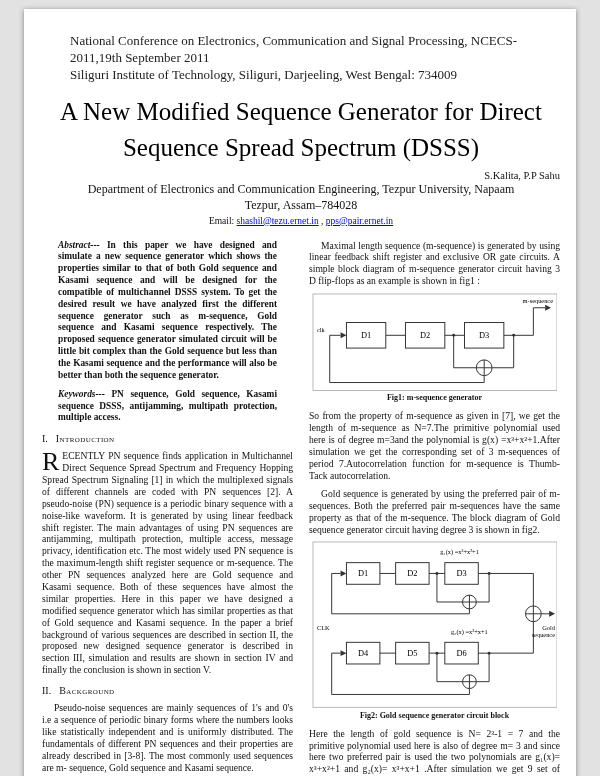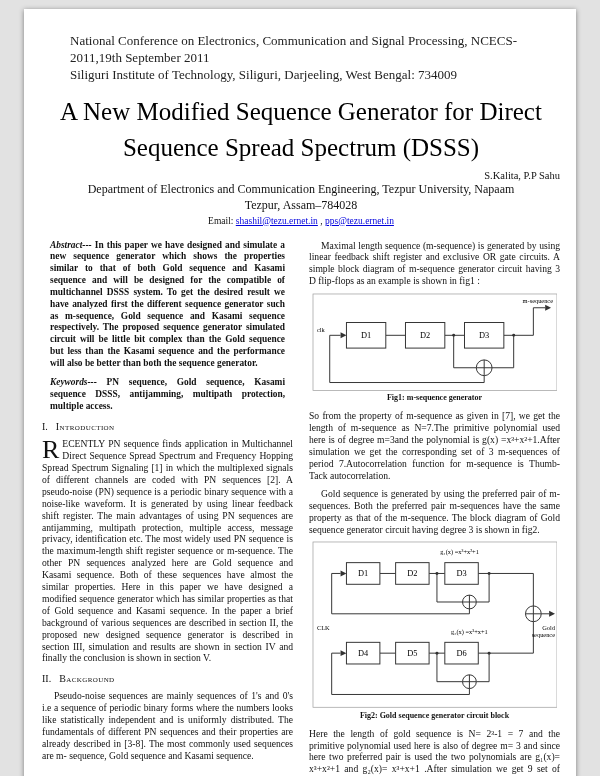--- a/index.html
+++ b/index.html
@@ -21,21 +21,21 @@
   .conf-header { font-size:13px; line-height:1.3; margin-left:28px; color:#222; }
   .title { font-weight:normal; font-size:25px; text-align:center; margin:10px 0 4px; line-height:1.45; color:#000; }
   .authors { text-align:right; font-size:10.5px; margin-top:4px; }
   .affil { text-align:center; font-size:12px; line-height:1.35; }
   .email-line { text-align:center; font-size:9.5px; margin-top:2px; }
   .email { color:#0000dd; }
   .columns { display:flex; gap:16px; margin-top:14px; }
   .col { flex:1; min-width:0; }
   .body-p { font-size:9.6px; line-height:1.24; text-align:justify; margin:0 0 6px; }
   .indent { text-indent:12px; }
-  .abstract, .keywords { font-size:9.4px; line-height:1.26; text-align:justify; font-weight:bold; margin:0 8px 7px; }
+  .abstract, .keywords { font-size:9.4px; line-height:1.26; text-align:justify; font-weight:bold; margin:0 16px 7px; }
   .ab-label { font-style:italic; font-weight:bold; }
   .section-heading { font-size:10px; margin:9px 0 6px; }
   .section-heading .num { margin-right:8px; }
   .sc { font-variant:small-caps; letter-spacing:0.4px; }
   .dropcap { float:left; font-size:26px; line-height:22px; padding-right:3px; padding-top:1px; }
   .fig-wrap { margin:4px 0 0; text-align:center; }
   .fig-svg { width:98%; height:auto; display:block; margin:0 auto; background:#fff; }
   .fig-caption { text-align:center; font-weight:bold; font-size:8px; margin:2px 0 8px; }
   .page-num { position:absolute; right:22px; bottom:10px; font-size:9.5px; }
   
@@ -60,21 +60,21 @@
 
   <h1 class="title">
     <span>A New Modified Sequence Generator for Direct</span><br>
     <span>Sequence Spread Spectrum (DSSS)</span>
   </h1>
 
   <div class="authors">S.Kalita,  P.P Sahu</div>
   <div class="affil">Department of Electronics and Communication Engineering, Tezpur University, Napaam</div>
   <div class="affil">Tezpur, Assam–784028</div>
   <div class="email-line">
-    <span>Email: </span><a href="#" class="email">shashil@tezu.ernet.in</a><span> , </span><a href="#" class="email">pps@tezu.ernet.in</a>
+    <span>Email: </span><a href="#" class="email">shashil@tezu.ernet.in</a><span> , </span><a href="#" class="email">pps@pair.ernet.in</a>
   </div>
 
   <div class="columns">
 
     <div class="col">
       <p class="abstract"><span class="ab-label">Abstract---</span><span> In this paper we have designed and simulate a new sequence generator which shows the properties similar to that of both Gold sequence and Kasami sequence and will be designed for the compatible of multichannel DSSS system. To get the desired result we have analyzed first the different sequence generator such as m-sequence, Gold sequence and Kasami sequence respectively. The proposed sequence generator simulated circuit will be little bit complex than the Gold sequence but less than the Kasami sequence and the performance will also be better than both the sequence generator.</span></p>
 
       <p class="keywords"><span class="ab-label">Keywords---</span><span> PN sequence, Gold sequence, Kasami sequence DSSS, antijamming, multipath protection, multiple access.</span></p>
 
       <div class="section-heading"><span class="num">I.</span><span class="sc">Introduction</span></div>

